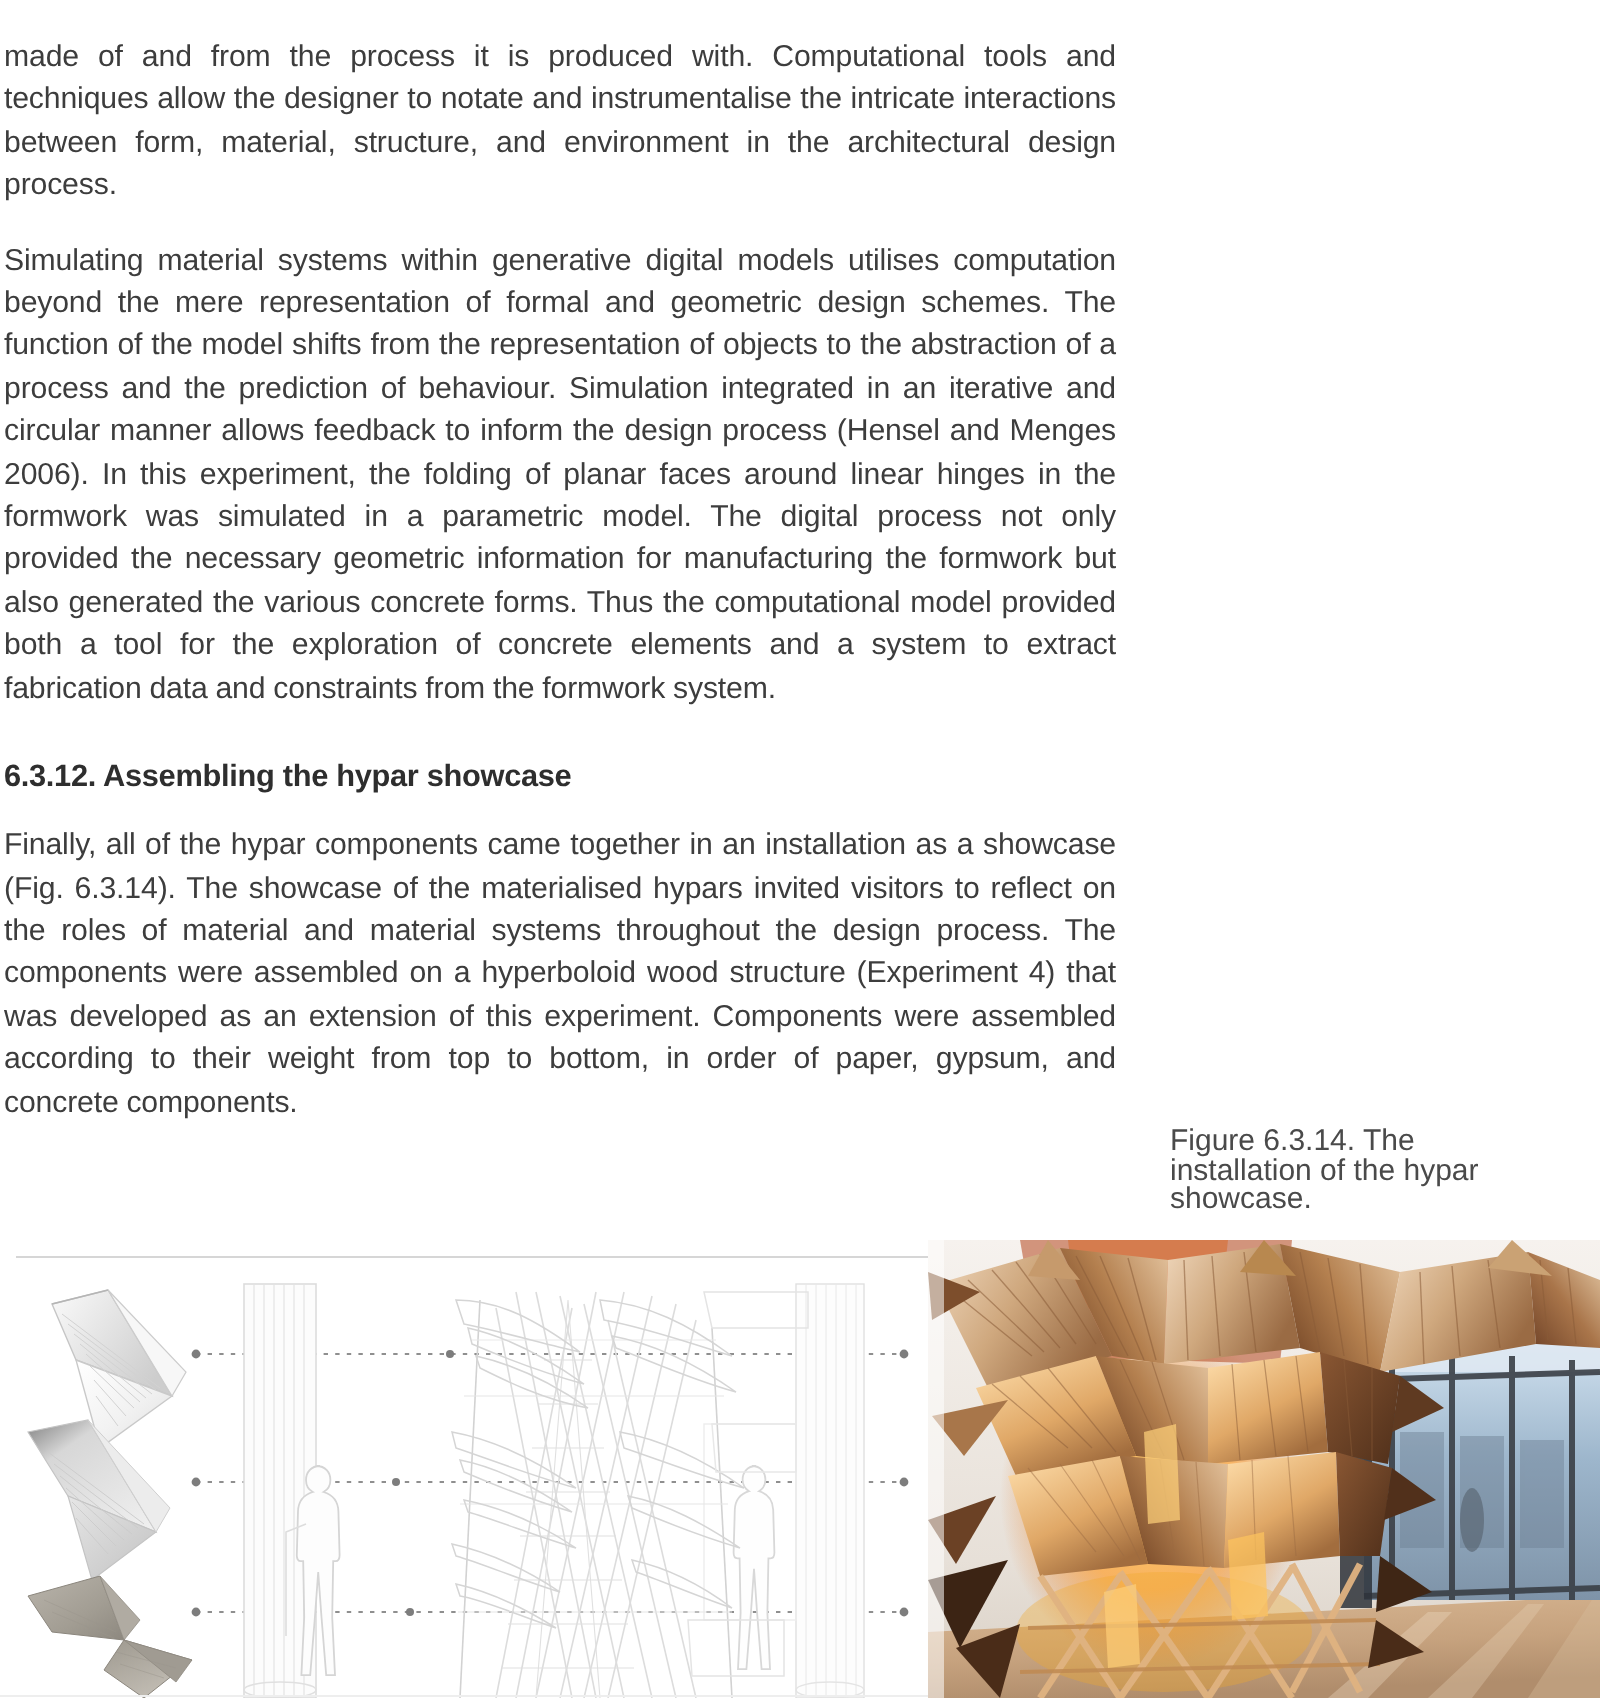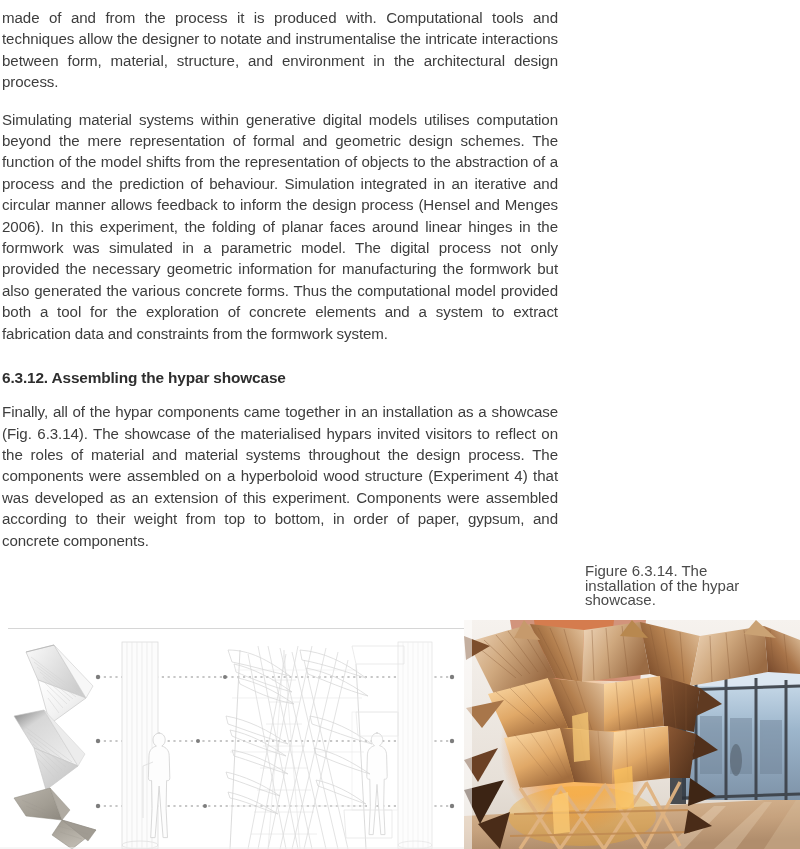--- a/index.html
+++ b/index.html
@@ -27,21 +27,21 @@
   }
   .body-par {
     font-size: 15.1px;
     line-height: 21.4px;
     text-align: justify;
     color: #3d3d3d;
     margin: 0 0 16px 0;
     letter-spacing: -0.005em;
     word-spacing: -0.2px;
   }
-  .body-par.first { margin-top: 7px; }
+  .body-par.first { margin-top: 18px; }
   .section-heading {
     font-size: 15.4px;
     line-height: 20px;
     font-weight: bold;
     color: #2e2e2e;
     margin: 24px 0 13px 0;
     letter-spacing: -0.01em;
   }
 
   

